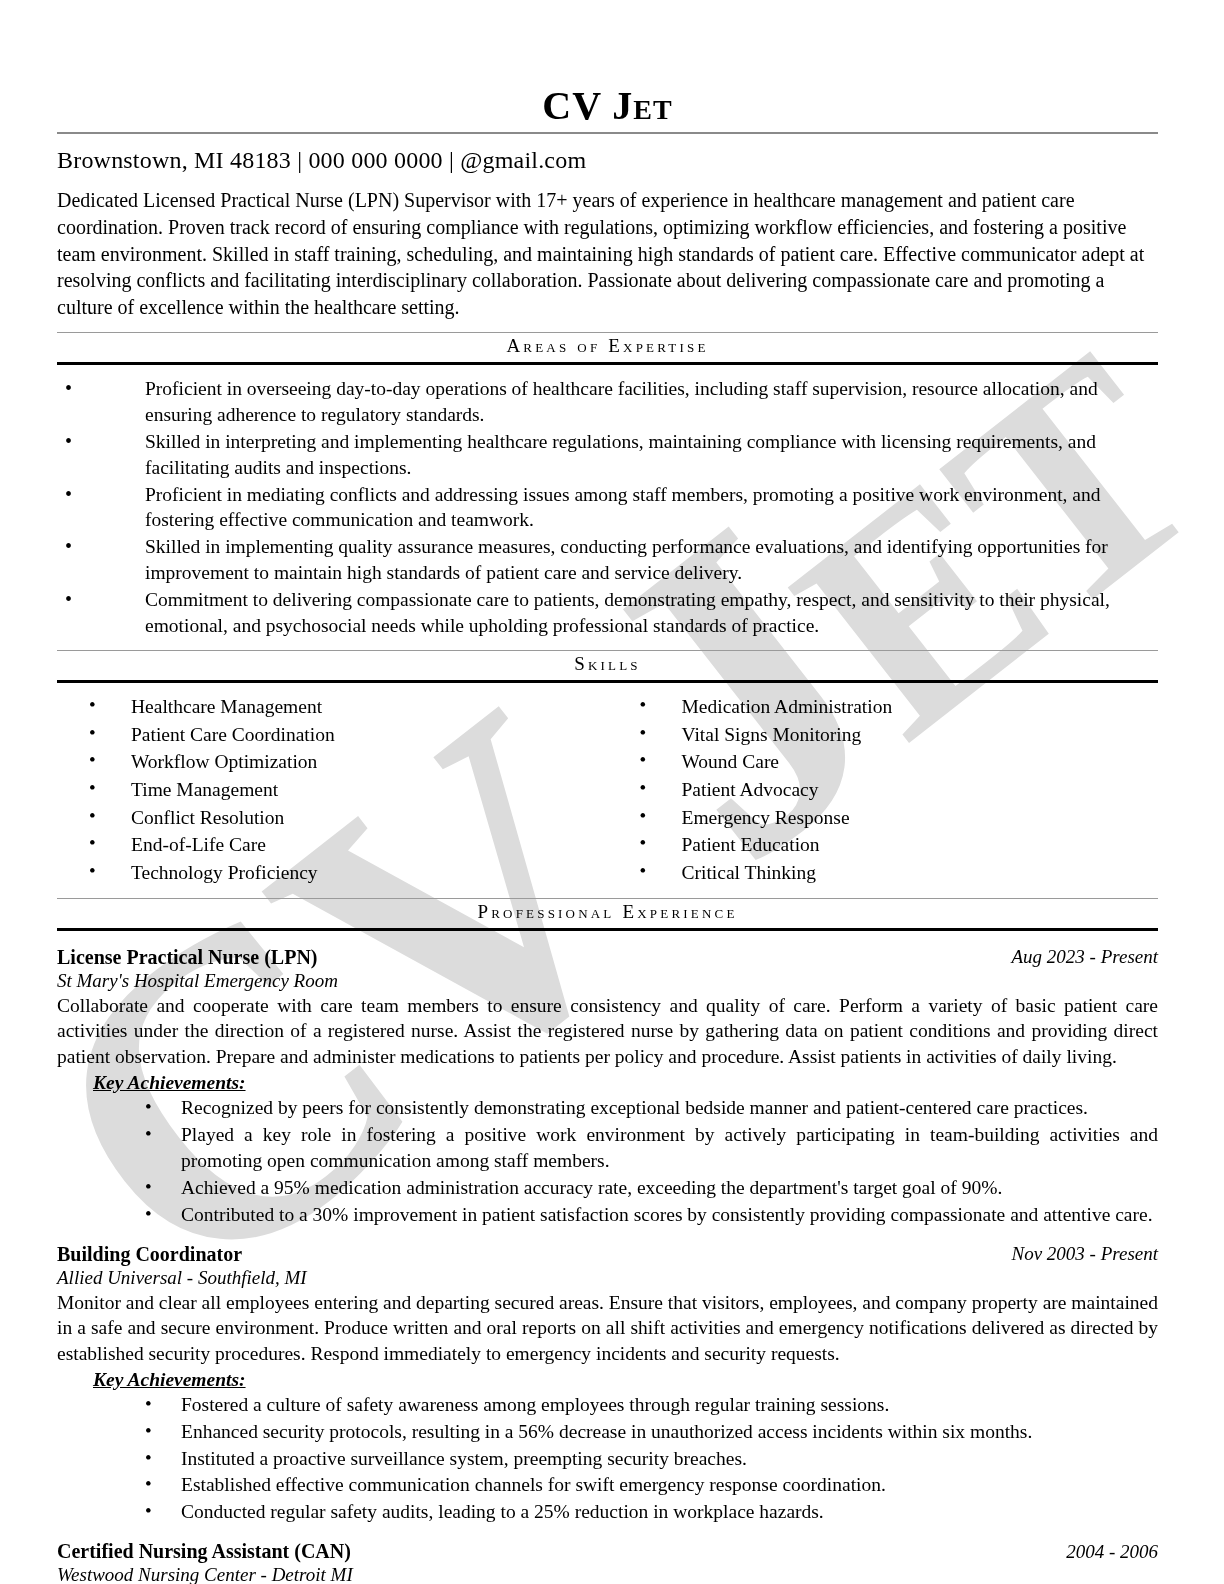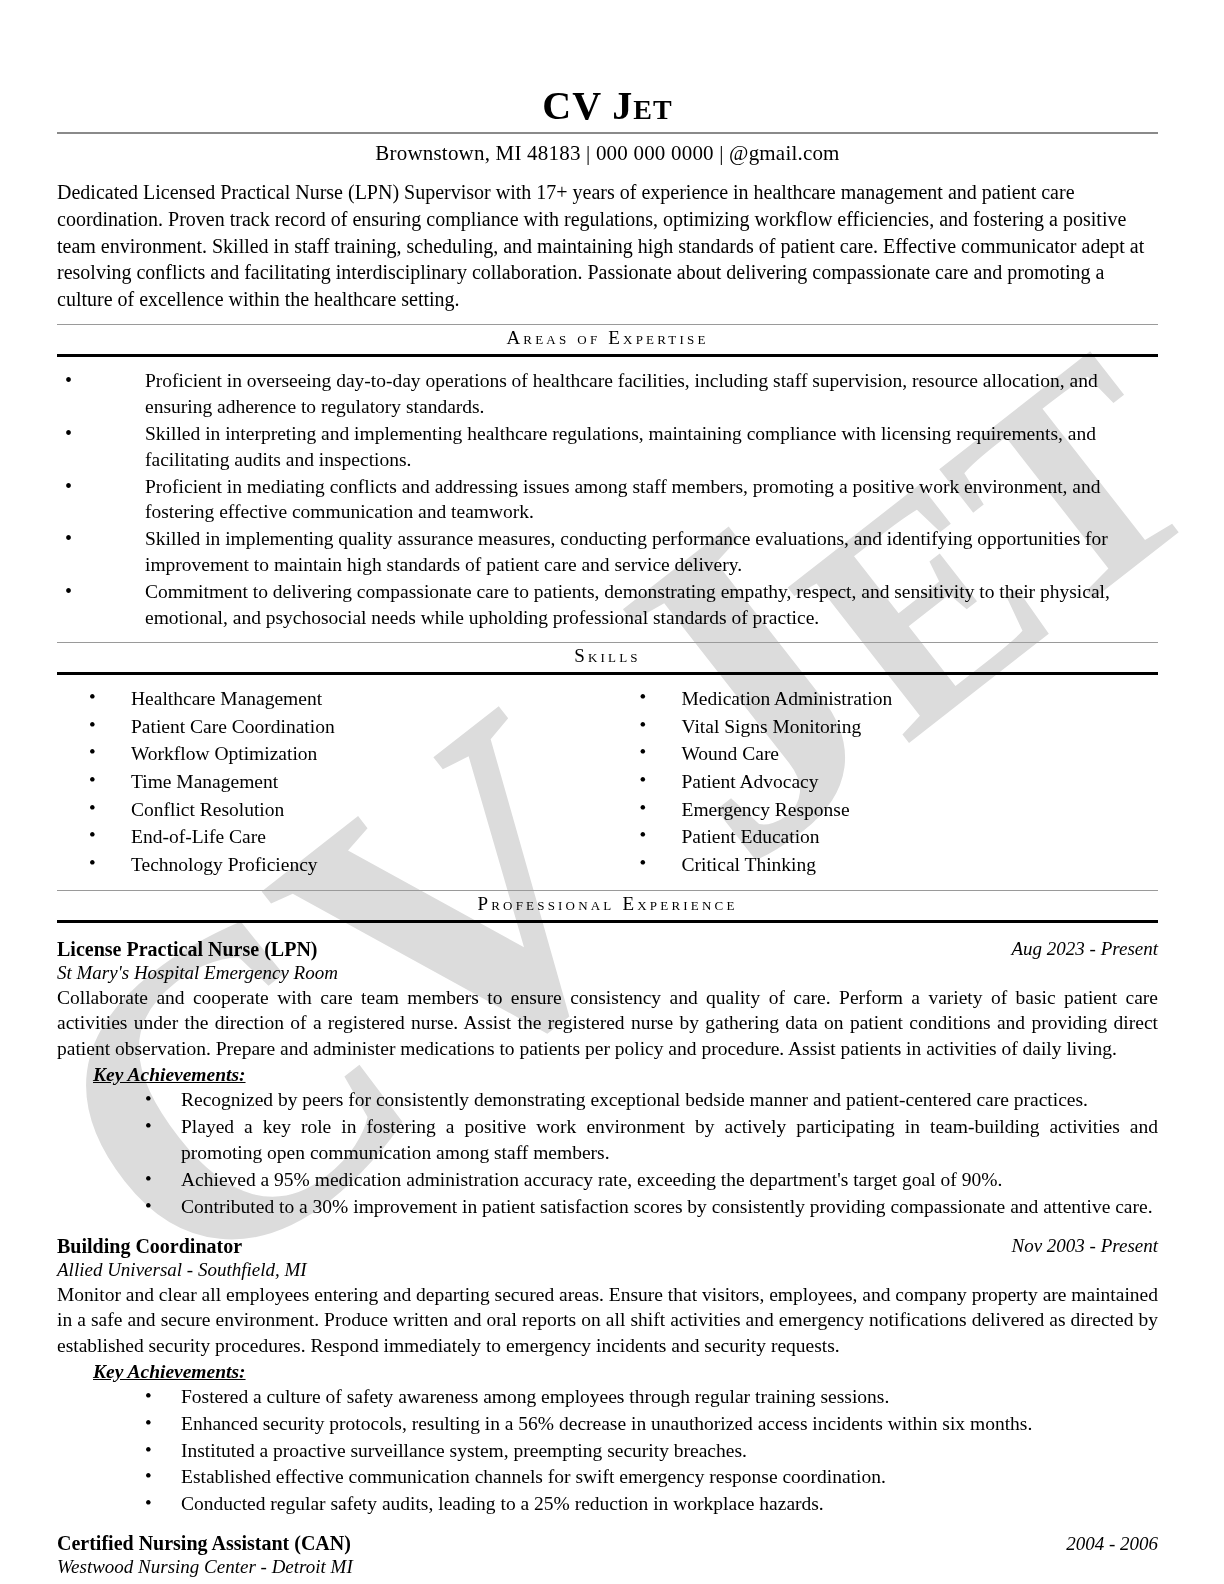--- a/index.html
+++ b/index.html
@@ -62,23 +62,22 @@
     border: 0;
     border-top: 3.5px solid #000000;
     margin: 3px 0 0 0;
   }
   .rule-thin-gray {
     border: 0;
     border-top: 1.5px solid #9a9a9a;
     margin: 0;
   }
   .contact {
-    text-align: center;
-    font-size: 21px;
-    margin: 7px 0 0 0;
+    font-size: 24px;
+    margin: 13px 0 0 0;
     letter-spacing: 0.2px;
   }
 
   
   .summary {
     font-size: 20px;
     line-height: 1.34;
     text-align: left;
     margin: 13px 5px 0 0;
   }

